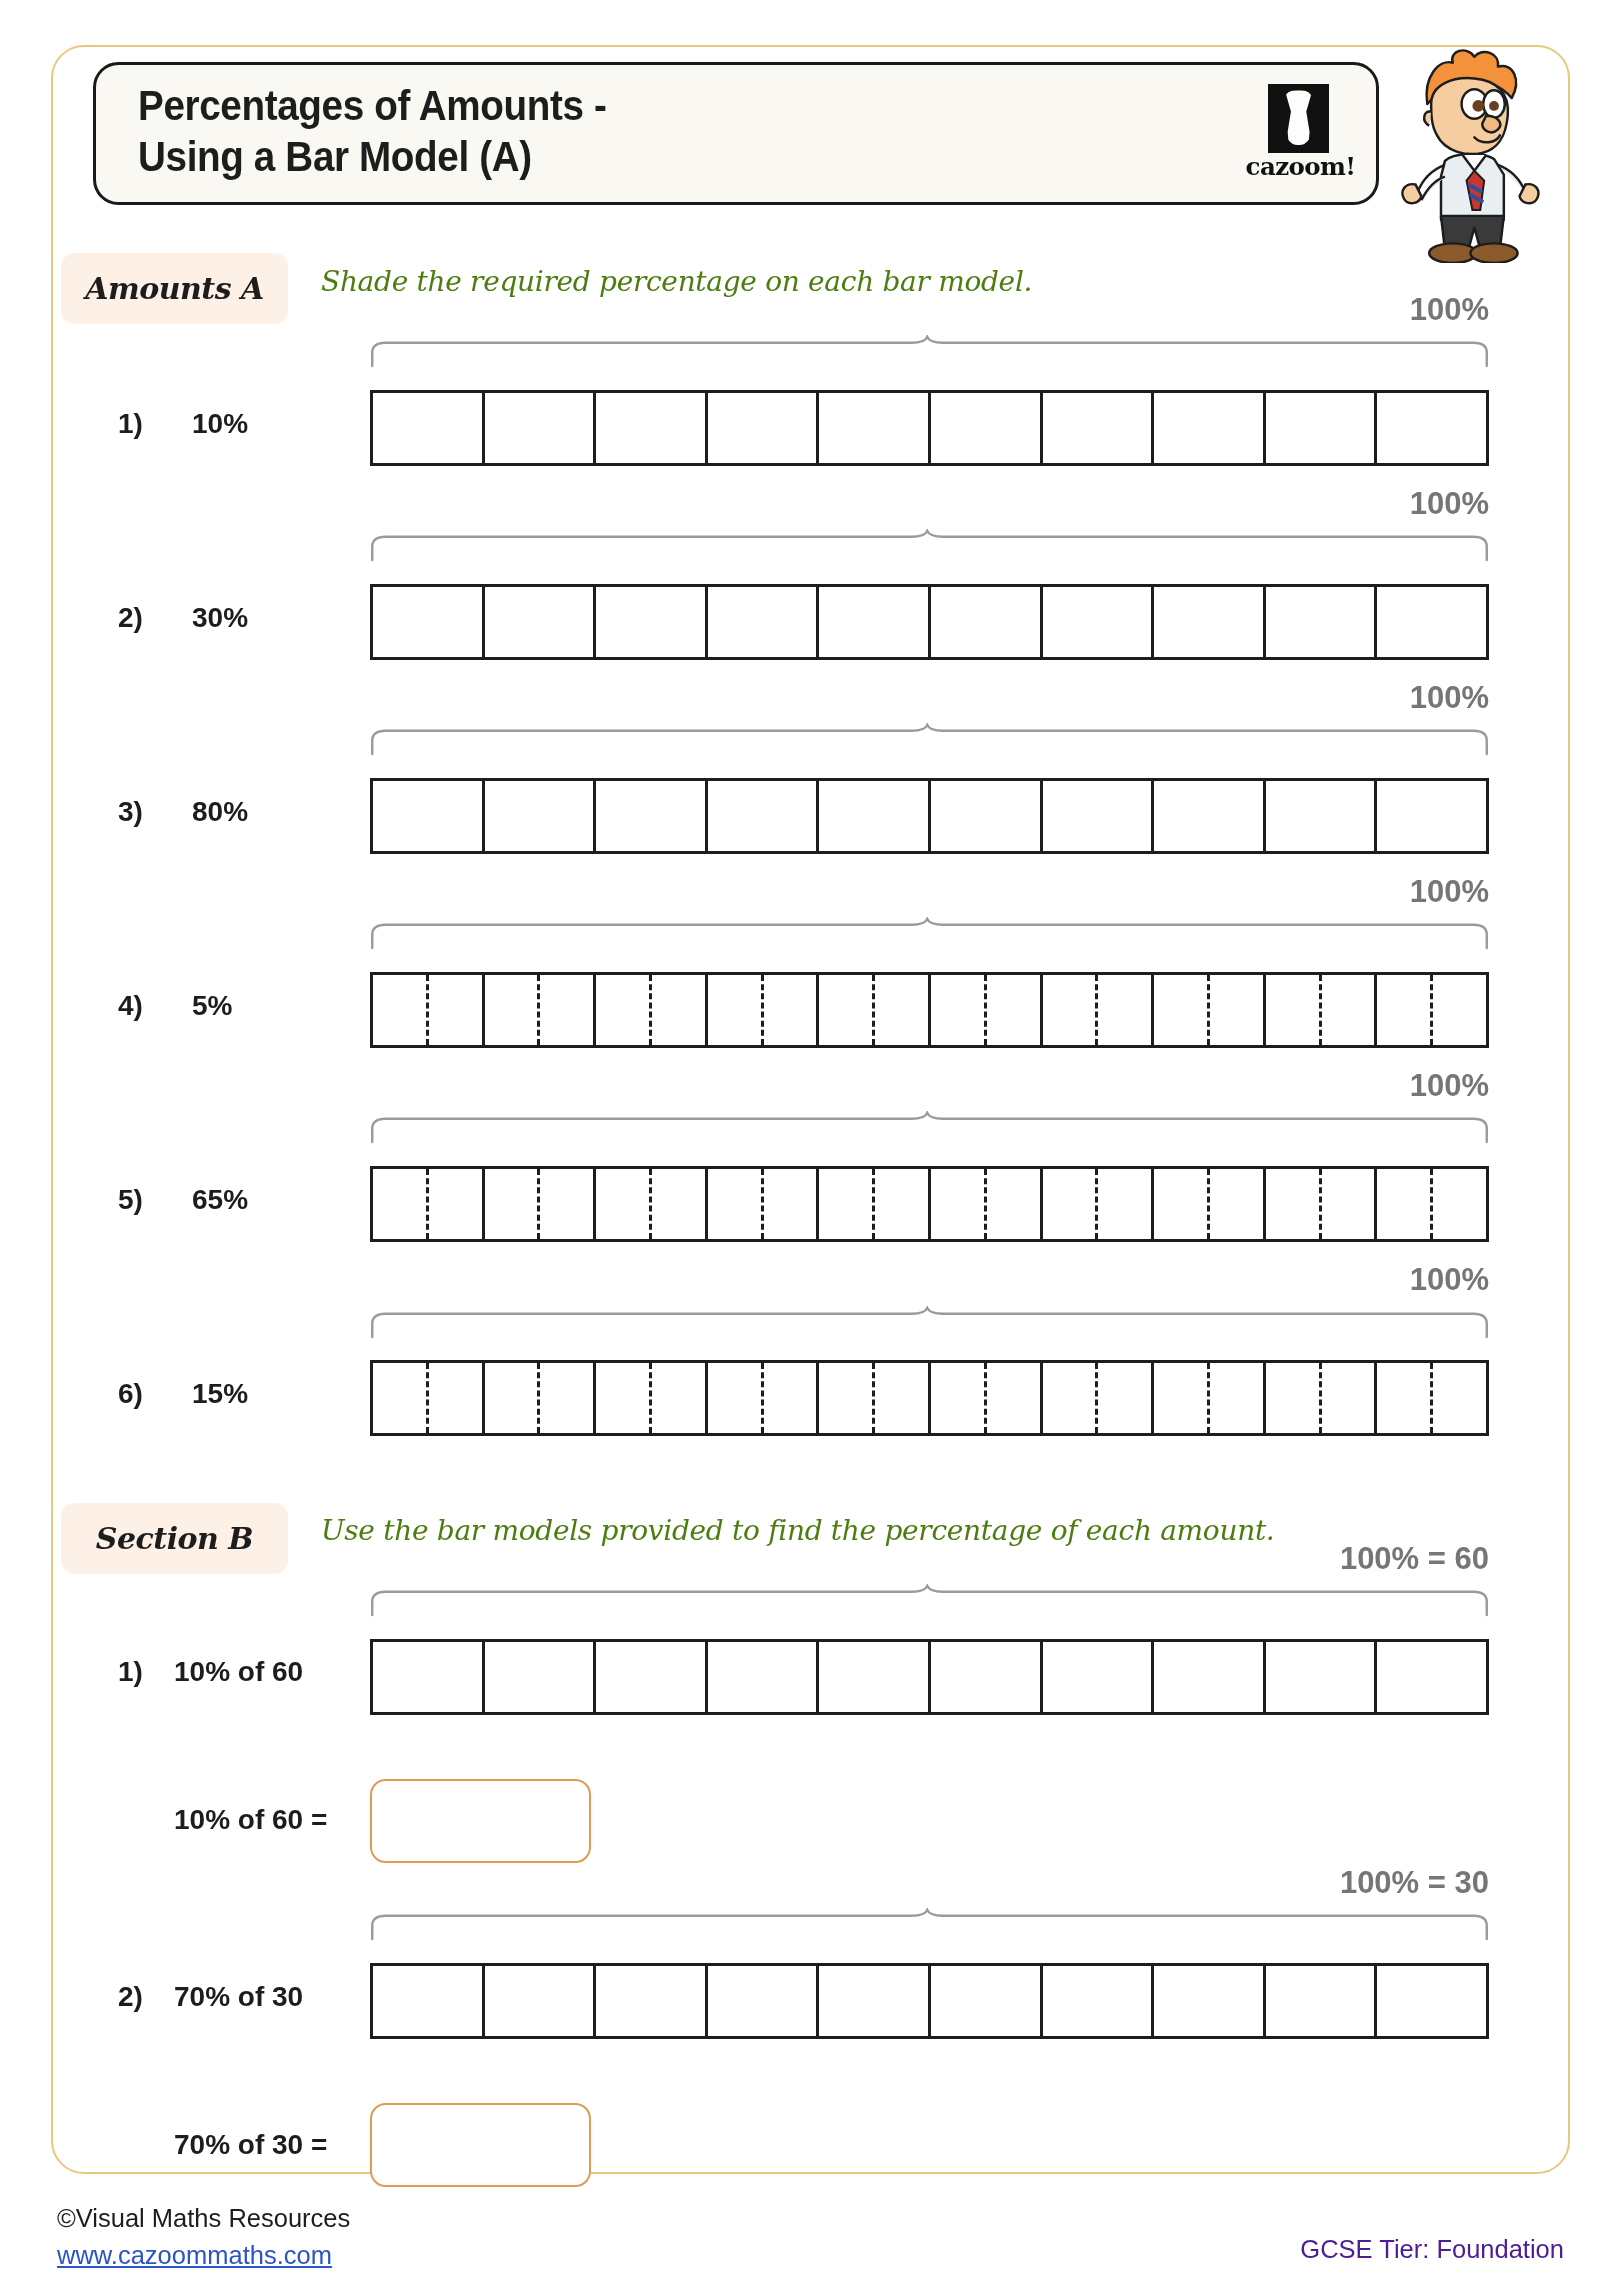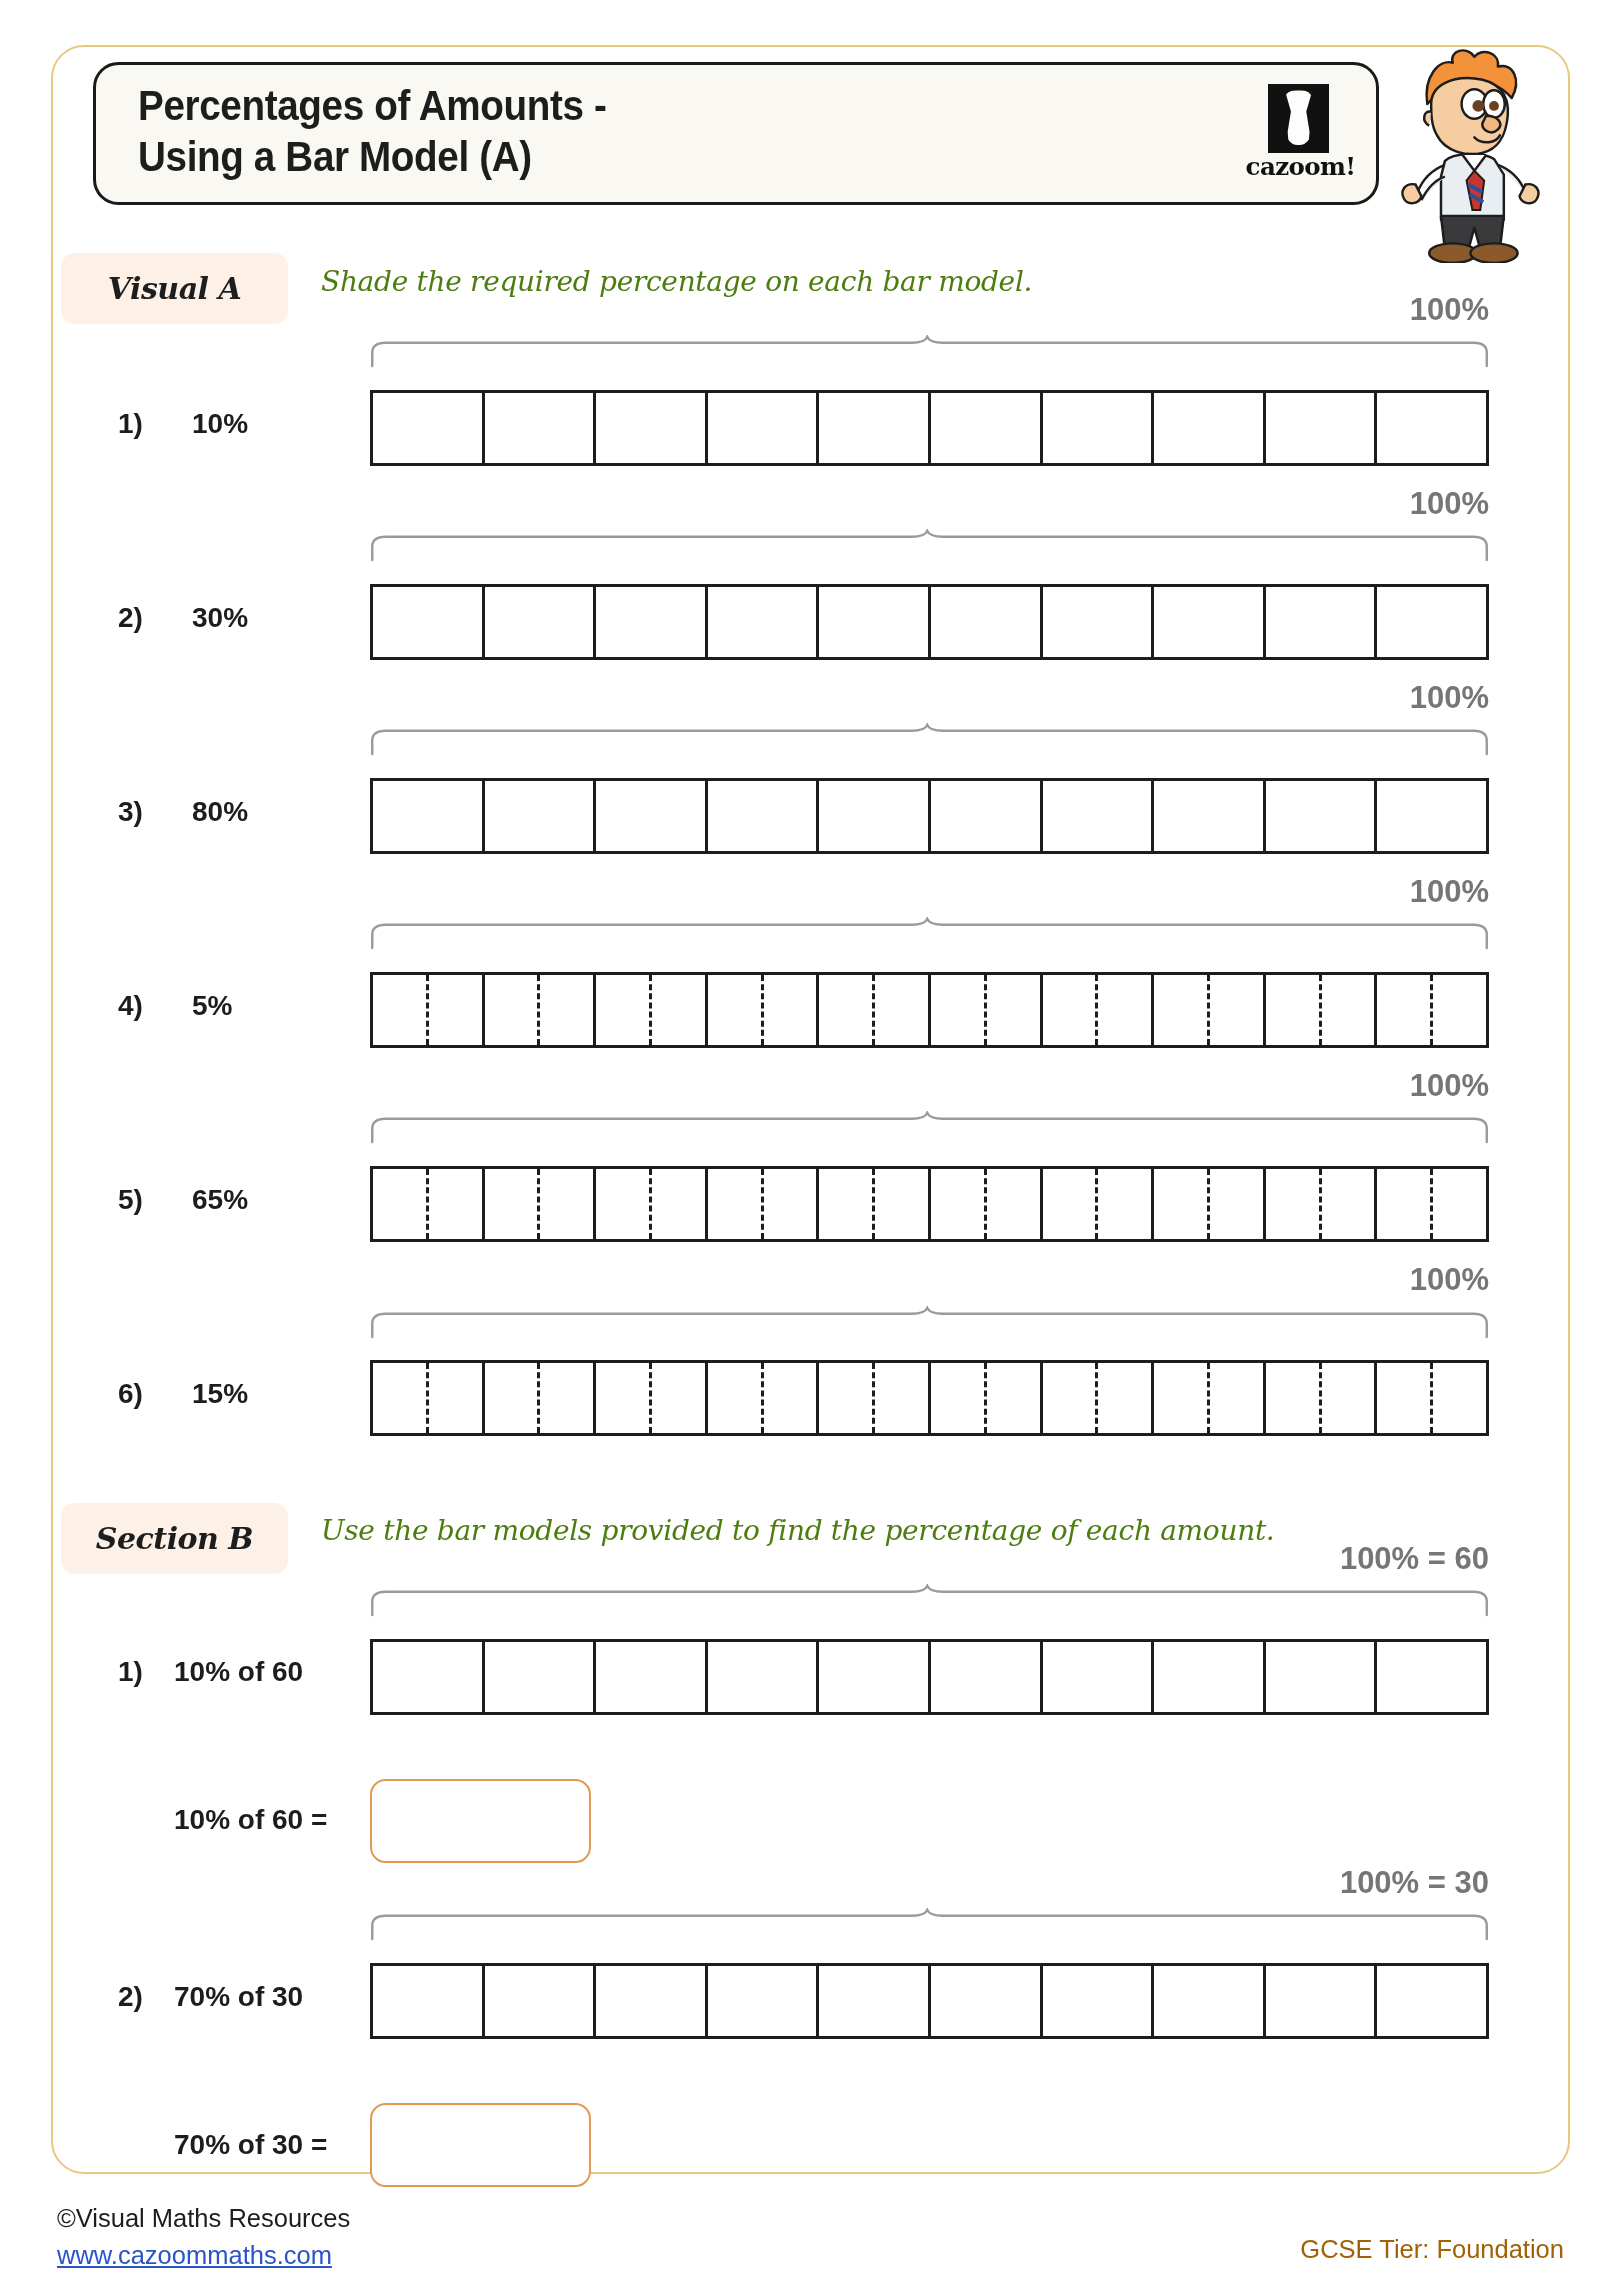--- a/index.html
+++ b/index.html
@@ -236,21 +236,21 @@
     font-size: 25.5px;
     color: #1d1d1d;
     line-height: 1.45;
     white-space: pre-line;
   }
   .footer-right {
     position: absolute;
     right: 57px;
     top: 35px;
     font-size: 25.5px;
-    color: #a16207;
+    color: #4c1d95;
   }
 </style>
 </head>
 <body>
 
 <div class="page-frame"></div>
 
 <div class="header">
   <div class="title-box"></div>
   <div class="title-text" id="title-text">Percentages of Amounts -
@@ -294,21 +294,21 @@
     <path d="M144 140 C154 138 160 146 156 154 C152 162 140 160 138 152 Z" fill="#f6cda0" stroke="#1d1d1d" stroke-width="2.5"></path>
 
     <path d="M58 172 L122 172 L118 206 L98 206 L92 184 L86 206 L62 206 Z" fill="#3a3a3c" stroke="#1d1d1d" stroke-width="2.5" stroke-linejoin="round"></path>
 
     <ellipse cx="70" cy="210" rx="24" ry="10" fill="#8b5a2b" stroke="#1d1d1d" stroke-width="2.5"></ellipse>
     <ellipse cx="112" cy="210" rx="24" ry="10" fill="#8b5a2b" stroke="#1d1d1d" stroke-width="2.5"></ellipse>
   </svg>
 </div>
 
 <div class="section-badge" style="left:61px; top:253px;">
-  <span>Visual A</span>
+  <span>Amounts A</span>
 </div>
 <div class="section-instruction" style="left:321px; top:265px;">Shade the required percentage on each bar model.</div>
 
 <div id="section-a-rows">
     <div class="scale-label" style="left:370px; top:292px; width:1119px;">100%</div>
     <div class="brace-wrap" style="left:370px; top:335px; width:1119px;">
       <svg viewBox="0 0 1000 34" preserveAspectRatio="none">
         <path d="M2 32 L2 18 Q2 8 14 8 L484 8 Q496 8 498 2 Q500 8 512 8 L986 8 Q998 8 998 18 L998 32" fill="none" stroke="#9a9a9a" stroke-width="2.4" vector-effect="non-scaling-stroke" stroke-linecap="round"></path>
       </svg>
     </div>

